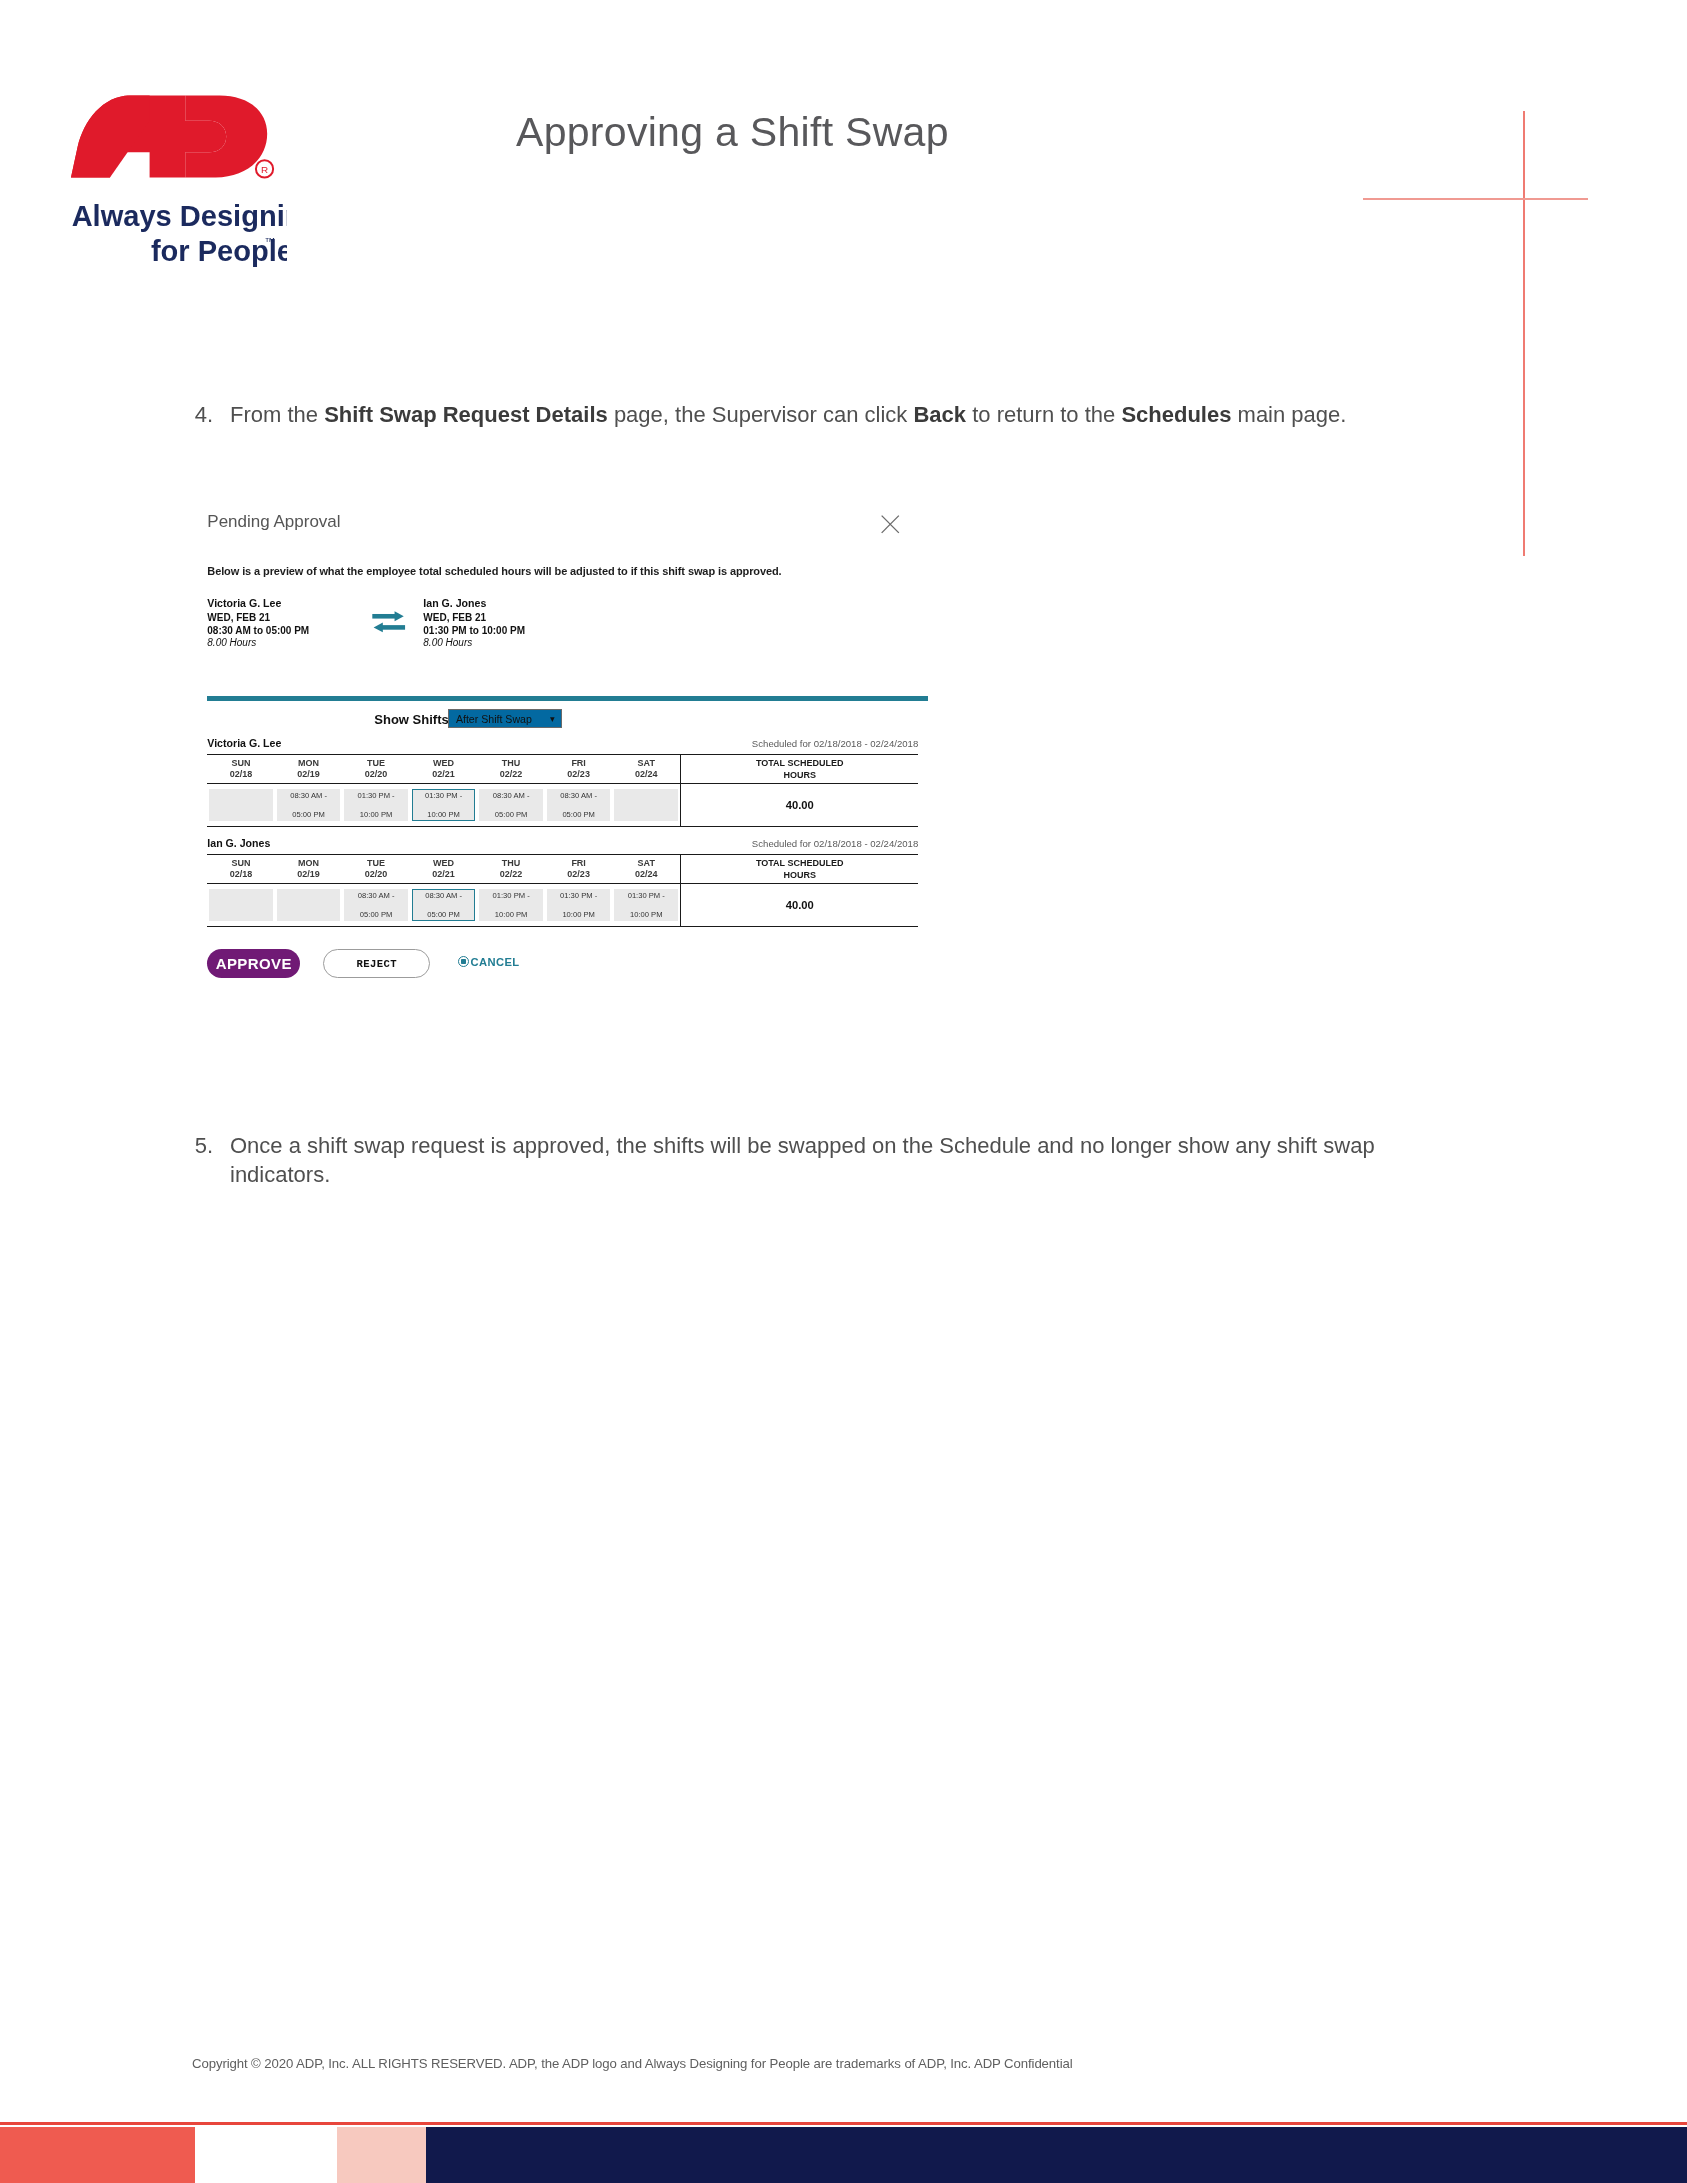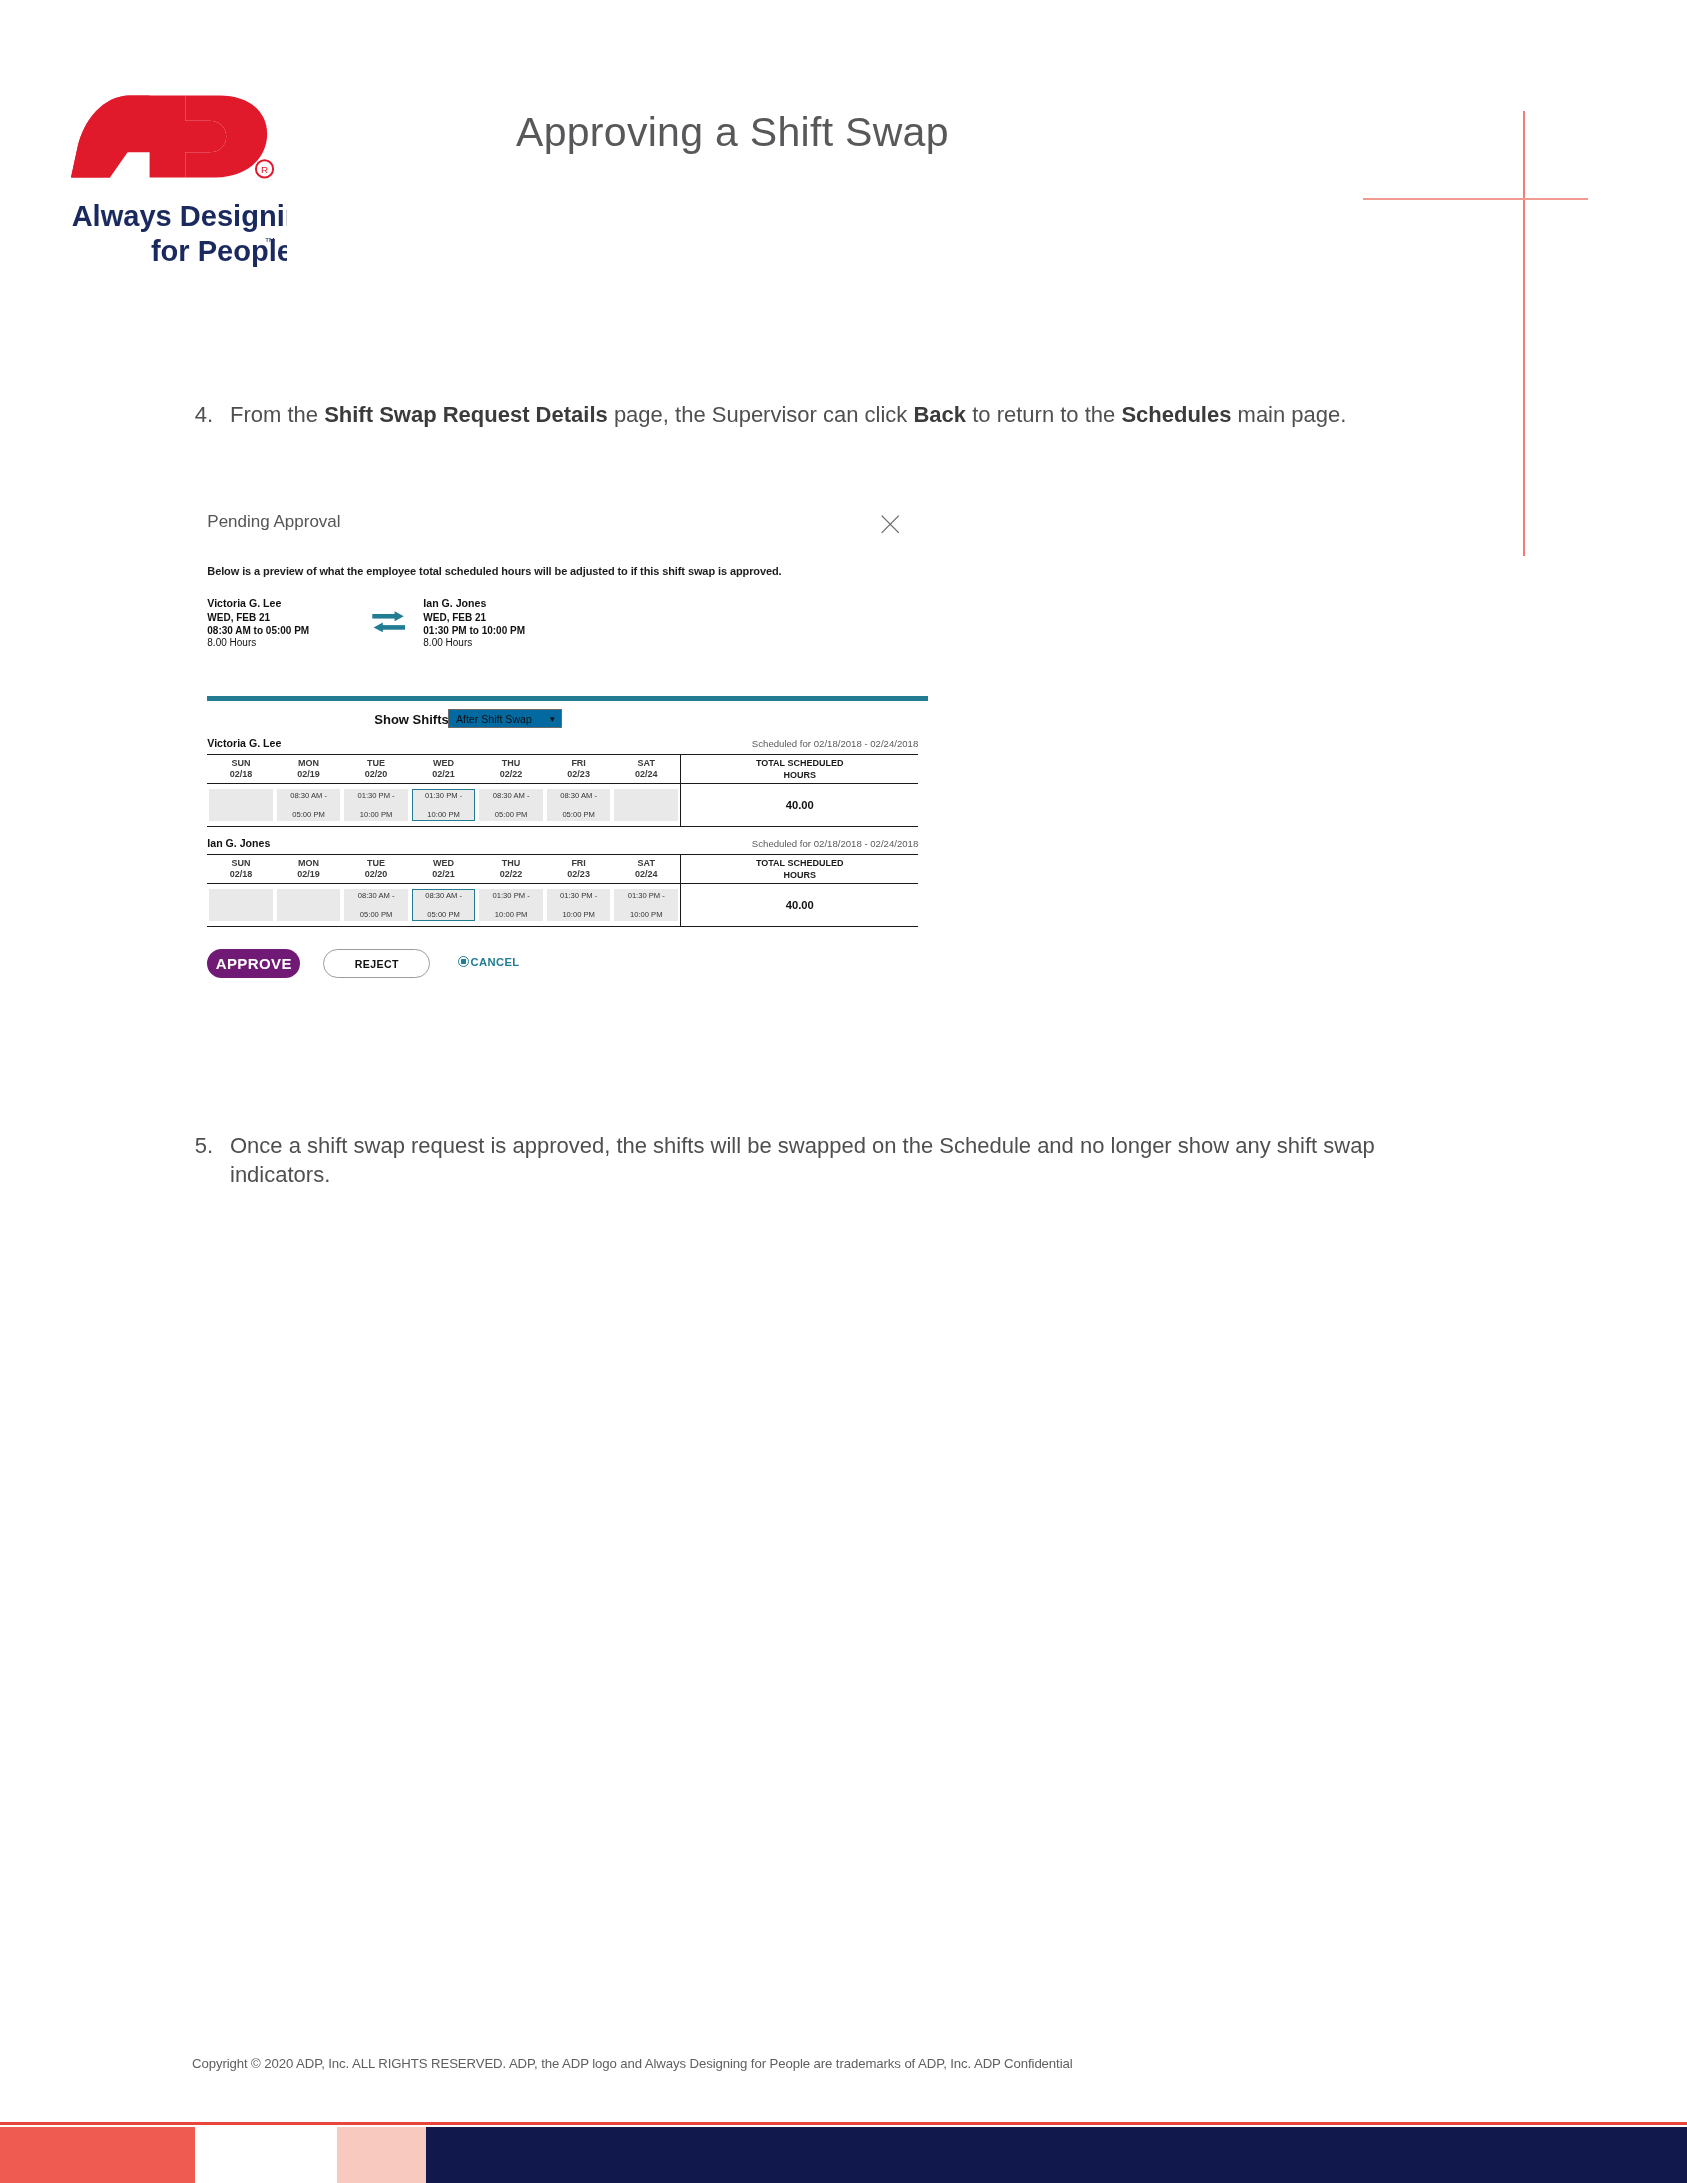--- a/index.html
+++ b/index.html
@@ -128,21 +128,21 @@
     top: 0;
     font-size: 10px;
     line-height: 1.28;
     color: #111;
   }
   .swap-person.left { left: 0; }
   .swap-person.right { left: 216px; }
   .swap-name { font-weight: 700; font-size: 10.6px; margin-bottom: 1.3px; }
   .swap-date { font-weight: 700; }
   .swap-time { font-weight: 700; }
-  .swap-hours { font-weight: 400; }
+  .swap-hours { font-style: italic; font-weight: 400; }
 
   #swap-arrows {
     position: absolute;
     left: 164px;
     top: 13.2px;
     width: 38px;
     height: 25px;
   }
 
   
@@ -346,21 +346,21 @@
     color: #111;
     font-size: 10.6px;
     font-weight: 700;
     letter-spacing: 0.4px;
     display: flex;
     align-items: center;
     justify-content: center;
     cursor: pointer;
     border: 1.3px solid #9c9c9c;
     box-sizing: border-box;
-    font-family: Liberation Sans, sans-serif;
+    font-family: Liberation Mono, monospace;
   }
   #btn-cancel {
     position: absolute;
     left: 251px;
     top: 6.6px;
     display: flex;
     align-items: center;
     gap: 1px;
     color: #227d93;
     font-size: 11.2px;

